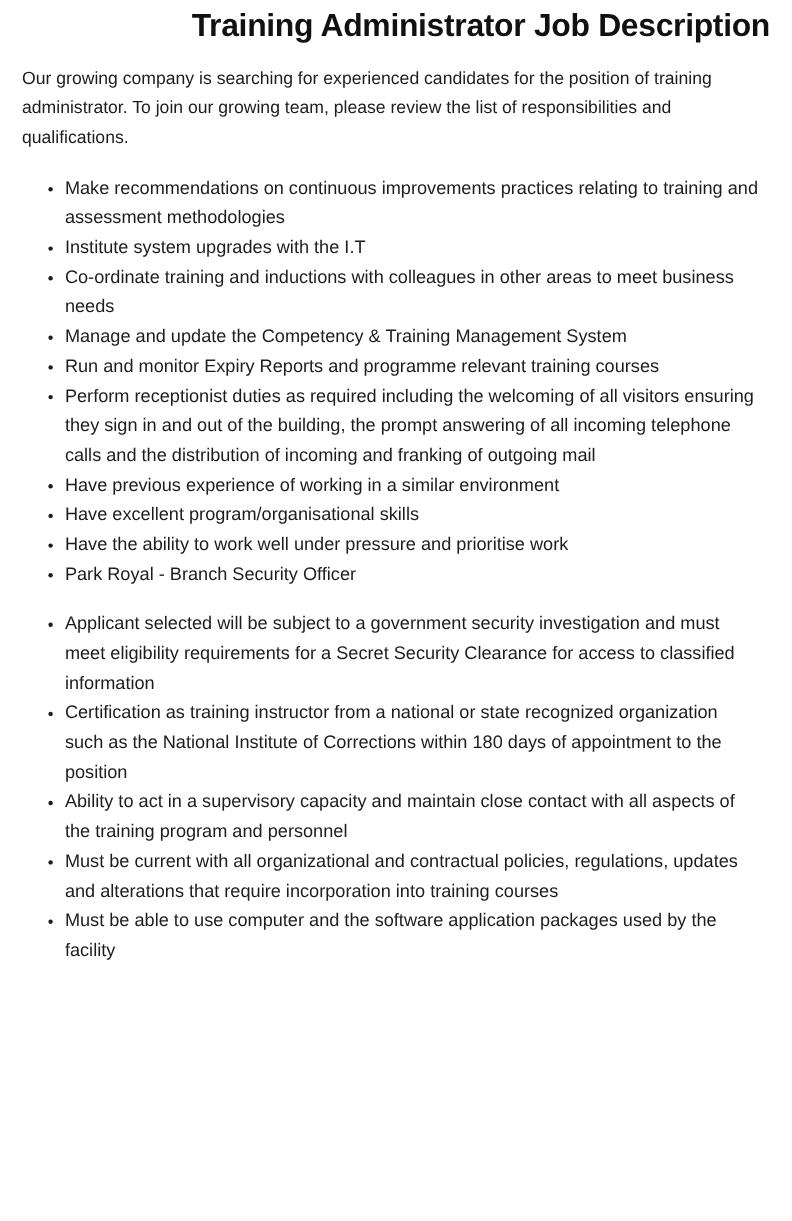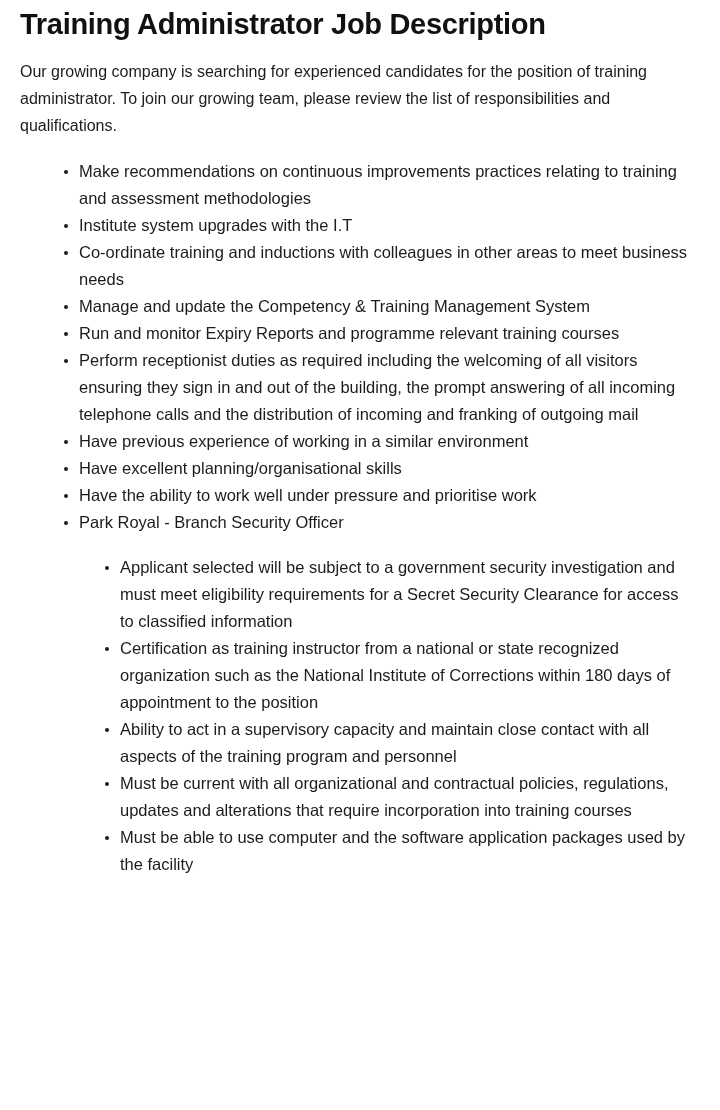--- a/index.html
+++ b/index.html
@@ -22,21 +22,21 @@
     width: 720px;
     height: 1110px;
     position: relative;
     padding: 0;
   }
 
   
   .doc-title {
     margin: 0;
     padding: 5px 20px 0 20px;
-    text-align: left;
+    text-align: right;
     font-size: 29px;
     line-height: 38px;
     font-weight: bold;
     letter-spacing: -0.3px;
     color: #111111;
   }
 
   
   .intro {
     margin: 15px 0 0 0;
@@ -70,30 +70,28 @@
     margin: 0;
     padding: 0;
   }
 
   .bullet-list.responsibilities {
     margin-top: 19px;
   }
 
   .bullet-list.qualifications {
     margin-top: 18px;
-    padding-left: 41px;
   }
 
   .bullet-item {
     position: relative;
     padding: 0 30px 0 59px;
     font-size: 16.5px;
     line-height: 27px;
     color: #1c1c1c;
-    margin-left: 20px;
   }
 
   .bullet-item::before {
     content: "";
     position: absolute;
     left: 44px;
     top: 12px;
     width: 4px;
     height: 4px;
     border-radius: 50%;
@@ -111,21 +109,21 @@
 
 
   <ul class="bullet-list responsibilities">
     <li class="bullet-item">Make recommendations on continuous improvements practices relating to training and assessment methodologies</li>
     <li class="bullet-item">Institute system upgrades with the I.T</li>
     <li class="bullet-item">Co-ordinate training and inductions with colleagues in other areas to meet business needs</li>
     <li class="bullet-item">Manage and update the Competency &amp; Training Management System</li>
     <li class="bullet-item">Run and monitor Expiry Reports and programme relevant training courses</li>
     <li class="bullet-item">Perform receptionist duties as required including the welcoming of all visitors ensuring they sign in and out of the building, the prompt answering of all incoming telephone calls and the distribution of incoming and franking of outgoing mail</li>
     <li class="bullet-item">Have previous experience of working in a similar environment</li>
-    <li class="bullet-item">Have excellent planning/organisational skills</li>
+    <li class="bullet-item">Have excellent program/organisational skills</li>
     <li class="bullet-item">Have the ability to work well under pressure and prioritise work</li>
     <li class="bullet-item">Park Royal - Branch Security Officer</li>
   </ul>
 
 
   <ul class="bullet-list qualifications">
     <li class="bullet-item">Applicant selected will be subject to a government security investigation and must meet eligibility requirements for a Secret Security Clearance for access to classified information</li>
     <li class="bullet-item">Certification as training instructor from a national or state recognized organization such as the National Institute of Corrections within 180 days of appointment to the position</li>
     <li class="bullet-item">Ability to act in a supervisory capacity and maintain close contact with all aspects of the training program and personnel</li>
     <li class="bullet-item">Must be current with all organizational and contractual policies, regulations, updates and alterations that require incorporation into training courses</li>

